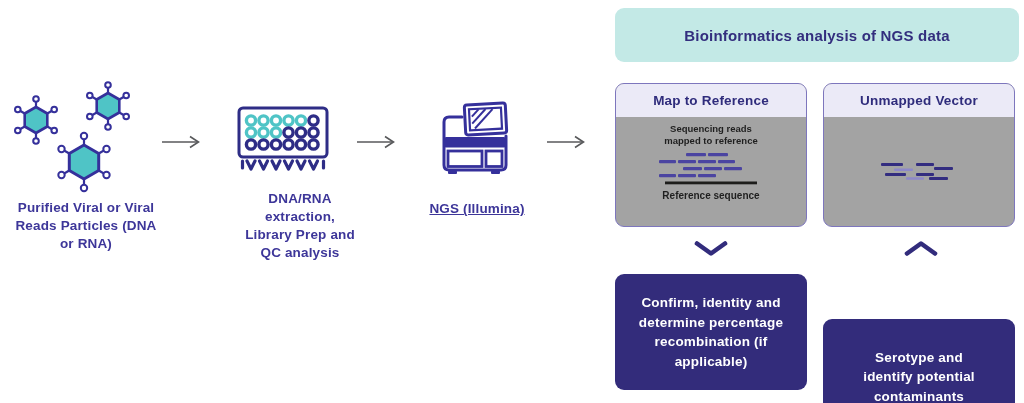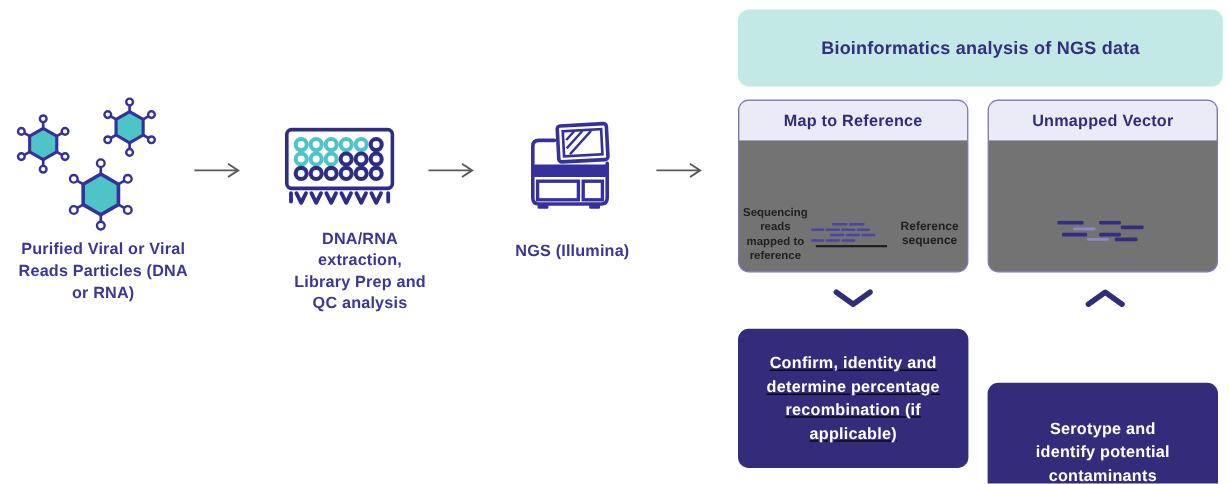--- a/index.html
+++ b/index.html
@@ -9,38 +9,38 @@
     position:relative; overflow:hidden;
   }
   .abs { position:absolute; }
 
   .stage-label {
     color:#3d3699; font-weight:bold; font-size:13.5px; line-height:18px;
     text-align:center; white-space:pre-line; letter-spacing:.15px;
   }
 
   .banner {
-    left:615px; top:8px; width:404px; height:64px;
+    left:615px; top:8px; width:404px; height:54px;
     background:#c3e9e6; border-radius:9px;
     display:flex; align-items:center; justify-content:center;
   }
   .banner-title { color:#332e7e; font-weight:bold; font-size:15px; letter-spacing:.2px; }
 
   .card {
     width:192px; height:144px; top:83px;
-    background:#737373; border:1.5px solid #7d76bd; border-radius:9px;
+    background:#a3a3a3; border:1.5px solid #7d76bd; border-radius:9px;
     box-sizing:border-box; overflow:hidden;
     display:flex; flex-direction:column;
   }
   .card-header {
     background:#ebeaf7; height:33px; flex:0 0 33px;
     display:flex; align-items:center; justify-content:center;
   }
   .card-title { color:#2f2c7c; font-weight:bold; font-size:13.5px; letter-spacing:.2px; }
-  .card-body { flex:1; display:flex; flex-direction:row; align-items:center;margin-top:43px; }
+  .card-body { flex:1; display:flex; flex-direction:column; align-items:center; }
 
   .small-caption {
     font-size:9.5px; line-height:12px; color:#1f1f1f; font-weight:bold;
     text-align:center; white-space:pre-line; margin-top:6px;
   }
   .ref-caption {
     font-size:10px; color:#1f1f1f; font-weight:bold; text-align:center; margin-top:4px;
   }
 
   .outcome {
@@ -172,21 +172,21 @@
         <rect x="27" y="4" width="41" height="30" rx="2.5" fill="#ffffff" stroke="#35309b" stroke-width="3"></rect>
         <rect x="31.5" y="8.5" width="32" height="21" fill="none" stroke="#35309b" stroke-width="2.2"></rect>
         <line x1="34" y1="16" x2="41" y2="9" stroke="#35309b" stroke-width="2"></line>
         <line x1="34" y1="23" x2="48" y2="9" stroke="#35309b" stroke-width="2"></line>
         <line x1="36.5" y1="28" x2="55" y2="9.5" stroke="#35309b" stroke-width="2"></line>
       </g>
       <rect x="10" y="70.5" width="9" height="3.5" rx="1" fill="#35309b"></rect>
       <rect x="53" y="70.5" width="9" height="3.5" rx="1" fill="#35309b"></rect>
     </svg>
   </div>
-  <div class="abs stage-label" style="left:407px; top:200px; width:140px;">NGS (Illumina)</div>
+  <div class="abs stage-label" style="left:407px; top:200px; width:140px;text-decoration:underline;">NGS (Illumina)</div>
 
   <svg class="abs" style="left:546px; top:134px;" width="44" height="16" viewBox="0 0 44 16">
     <line x1="1" y1="8" x2="36" y2="8" stroke="#58595b" stroke-width="1.6"></line>
     <path d="M 29 2.5 L 37.5 8 L 29 13.5" fill="none" stroke="#58595b" stroke-width="1.6"></path>
   </svg>
 
   <div class="abs banner">
     <span class="banner-title">Bioinformatics analysis of NGS data</span>
   </div>
 
@@ -240,21 +240,21 @@
     </div>
   </div>
 
   <svg class="abs" style="left:694px; top:240px;" width="34" height="17" viewBox="0 0 34 17">
     <path d="M 3 3.5 L 17 13.5 L 31 3.5" fill="none" stroke="#322c7c" stroke-width="4.6" stroke-linecap="round" stroke-linejoin="round"></path>
   </svg>
   <svg class="abs" style="left:904px; top:240px;" width="34" height="17" viewBox="0 0 34 17">
     <path d="M 3 13.5 L 17 3.5 L 31 13.5" fill="none" stroke="#322c7c" stroke-width="4.6" stroke-linecap="round" stroke-linejoin="round"></path>
   </svg>
 
-  <div class="abs outcome" style="left:615px;text-decoration:underline;">
+  <div class="abs outcome" style="left:615px;">
     <div class="outcome-text">Confirm, identity and
 determine percentage
 recombination (if
 applicable)</div>
   </div>
   <div class="abs outcome" style="left:823px;margin-top:45px;">
     <div class="outcome-text">Serotype and
 identify potential
 contaminants</div>
   </div>

